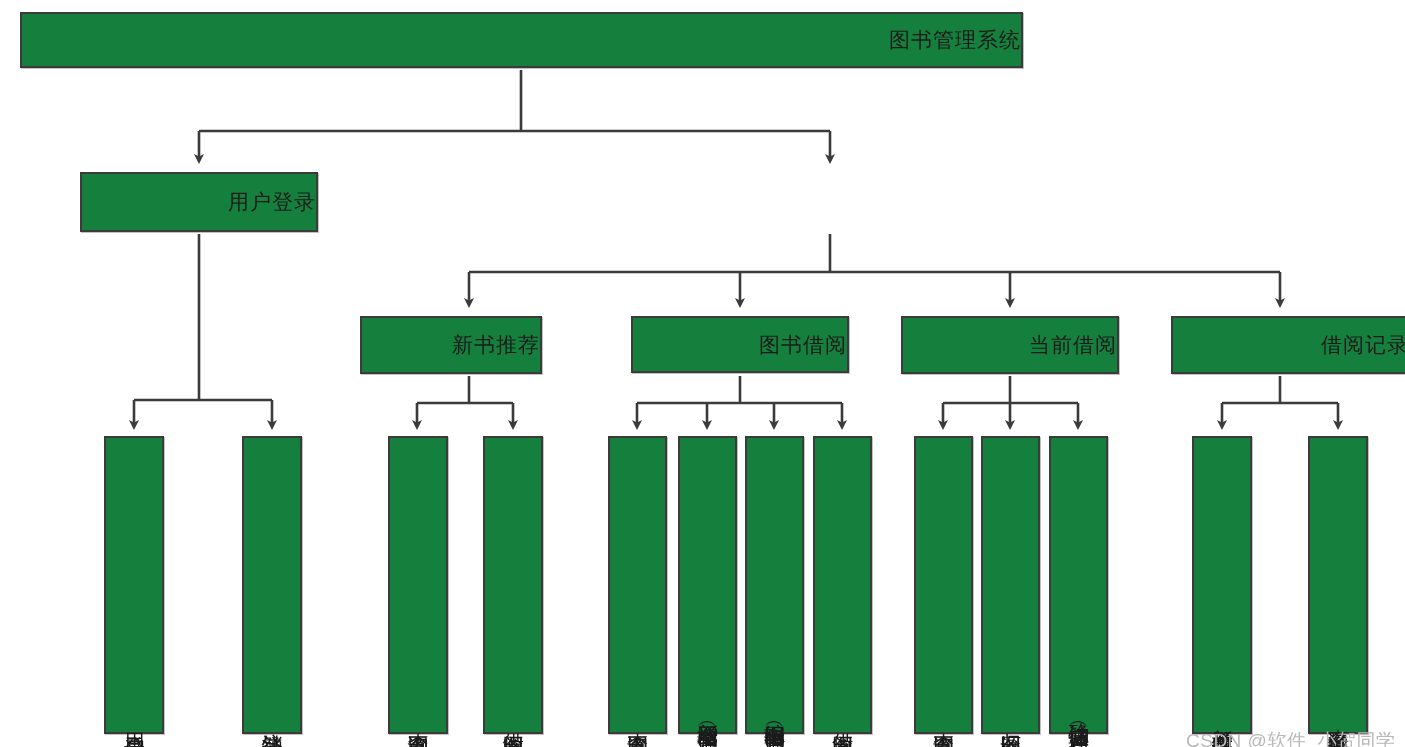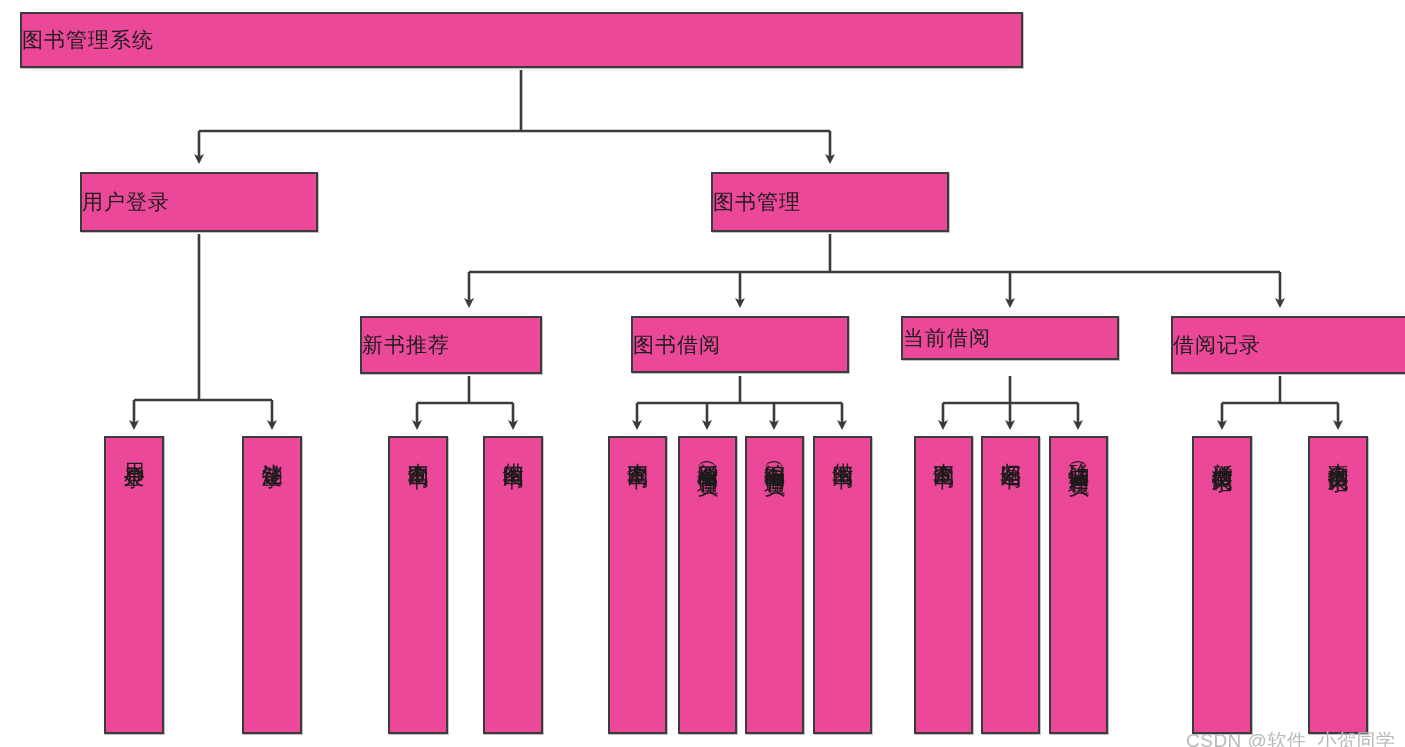--- a/index.html
+++ b/index.html
@@ -14,24 +14,24 @@
     position: relative;
     width: 1405px;
     height: 747px;
     background: #ffffff;
     overflow: hidden;
   }
   .node {
     position: absolute;
     box-sizing: border-box;
     border: 2px solid #3b3b3b;
-    background: #ec4899;
+    background: #15803d;
     display: flex;
     align-items: center;
-    justify-content: flex-start;
+    justify-content: flex-end;
     color: #1b1b1b;
     text-align: center;
     box-shadow: 1px 1px 0 rgba(120,120,120,0.45);
   }
   .node.horiz {
     font-size: 21px;
     letter-spacing: 1px;
     line-height: 1.2;
   }
   .node.vert {
@@ -121,31 +121,28 @@
     </g>
   </svg>
 
   <div class="node horiz" style="left:20px; top:12px; width:1003px; height:56px;">
     <span>图书管理系统</span>
   </div>
 
   <div class="node horiz" style="left:80px; top:172px; width:238px; height:60px;">
     <span>用户登录</span>
   </div>
-  <div class="node horiz" style="left:711px; top:172px; width:238px; height:60px;">
-    <span>图书管理</span>
-  </div>
 
   <div class="node horiz" style="left:360px; top:316px; width:182px; height:58px;">
     <span>新书推荐</span>
   </div>
   <div class="node horiz" style="left:631px; top:316px; width:218px; height:57px;">
     <span>图书借阅</span>
   </div>
-  <div class="node horiz" style="left:901px; top:316px; width:218px; height:44px;">
+  <div class="node horiz" style="left:901px; top:316px; width:218px; height:58px;">
     <span>当前借阅</span>
   </div>
   <div class="node horiz" style="left:1171px; top:316px; width:240px; height:58px;">
     <span>借阅记录</span>
   </div>
 
   <div class="node vert" style="left:104px; top:436px; width:60px; height:298px;">
     <span class="vlabel">用户登录</span>
   </div>
   <div class="node vert" style="left:242px; top:436px; width:60px; height:298px;">

